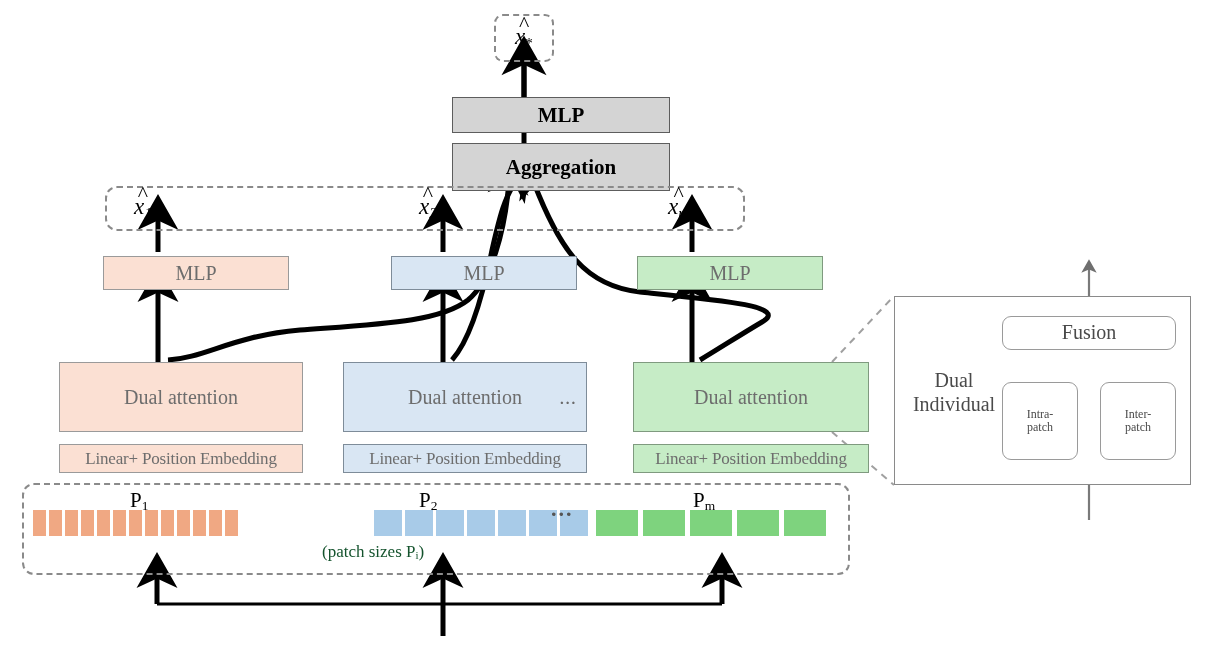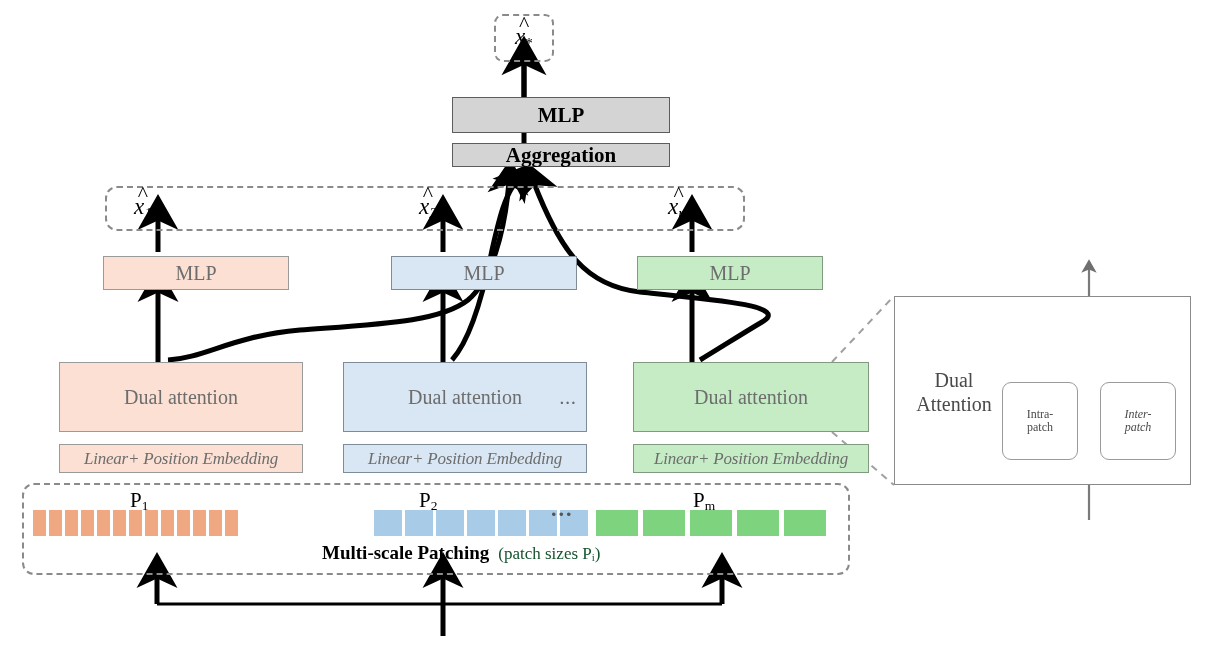--- a/index.html
+++ b/index.html
@@ -55,21 +55,21 @@
     border: 1.2px solid #7e8c99;
     color: #6d6d6d;
   }
   .box-green {
     background: #c6ecc6;
     border: 1.2px solid #7f9a7f;
     color: #6d6d6d;
   }
   .lbl-mlp { font-size: 20px; }
   .lbl-dual { font-size: 20px; }
-  .lbl-embed { font-size: 17px; letter-spacing: -0.2px; font-style: italic; }
+  .lbl-embed { font-size: 17px; letter-spacing: -0.2px; }
 
   
   .dashed-box {
     border: 2px dashed #8a8a8a;
     border-radius: 12px;
     background: transparent;
   }
   .dashed-small {
     border: 2px dashed #8a8a8a;
     border-radius: 9px;
@@ -233,21 +233,21 @@
   <div class="abs dashed-small" style="left:494px; top:14px; width:60px; height:48px;">
     <div style="display:flex;align-items:center;justify-content:center;height:100%;">
       <span class="mathvar star">
         <span class="hat">^</span><span>x</span><sub>*</sub>
       </span>
     </div>
   </div>
 
   <div class="abs box box-gray" style="left:415px; top:97px; width:218px; height:36px;">MLP</div>
 
-  <div class="abs box box-gray" style="left:415px; top:143px; width:218px; height:24px;">Aggregation</div>
+  <div class="abs box box-gray" style="left:415px; top:143px; width:218px; height:48px;">Aggregation</div>
 
   <div class="abs dashed-box" style="left:105px; top:186px; width:640px; height:45px;"></div>
 
   <div class="abs" style="left:134px; top:194px;">
     <span class="mathvar">
       <span class="hat">^</span><span>x</span><sub>1</sub>
     </span>
   </div>
   <div class="abs" style="left:419px; top:194px;">
     <span class="mathvar">
@@ -314,35 +314,35 @@
       <div class="patch p-green" style="width: 42px;"></div>
       <div class="patch p-green" style="width: 42px;"></div>
       <div class="patch p-green" style="width: 42px;"></div>
       <div class="patch p-green" style="width: 42px;"></div>
       <div class="patch p-green" style="width: 42px;"></div>
     </div>
 
   <div class="abs ellipsis" style="left:551px; top:498px;">...</div>
 
   <div class="abs" style="left:322px; top:542px; display:flex; align-items:baseline; gap:9px;">
-    <span class="mspatch-title">Multi-scale Patching</span>
     <span class="mspatch-sub"><span>(patch sizes  P</span><sub>i</sub><span>)</span></span>
   </div>
 
   <div class="abs detail-panel" style="left:894px; top:296px; width:297px; height:189px;"></div>
 
   <div class="abs lbl-dualatt" style="left:908px; top:368px; width:92px;">
     <div>Dual</div>
-    <div>Attention</div>
-  </div>
-
+    <div>Individual</div>
+  </div>
+
+  <div class="abs rbox lbl-fusion" style="left:1002px; top:316px; width:174px; height:34px;">Fusion</div>
 
   <div class="abs rbox lbl-patchbox" style="left:1002px; top:382px; width:76px; height:78px; flex-direction:column;">
     <span>Intra-</span>
     <span>patch</span>
   </div>
 
-  <div class="abs rbox lbl-patchbox" style="left:1100px; top:382px; width:76px; height:78px; flex-direction:column;font-style:italic;">
+  <div class="abs rbox lbl-patchbox" style="left:1100px; top:382px; width:76px; height:78px; flex-direction:column;">
     <span>Inter-</span>
     <span>patch</span>
   </div>
 
 </div>
 
 </body></html>

